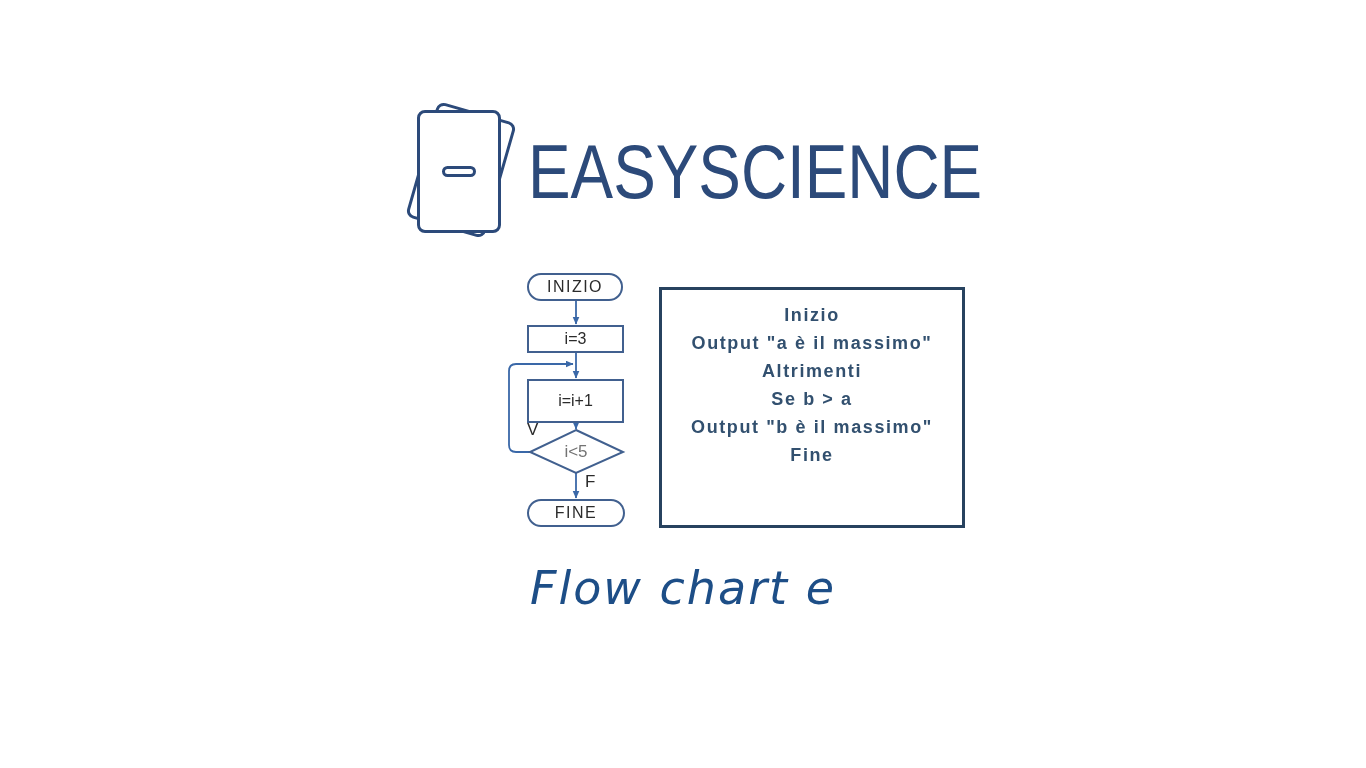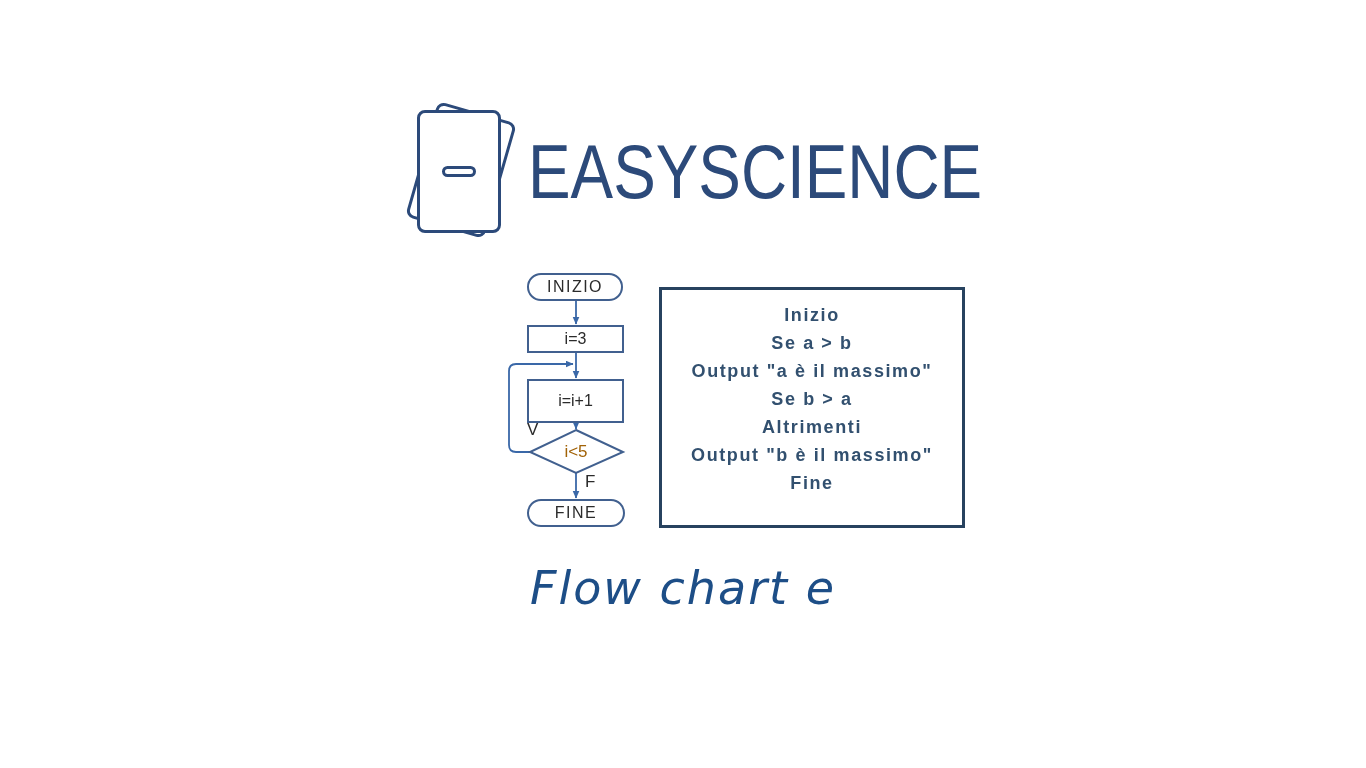--- a/index.html
+++ b/index.html
@@ -55,21 +55,21 @@
     color: #2b2b2b; font-size: 16px;
   }
   .fc-terminator { border-radius: 14px; letter-spacing: 1.5px; }
   .fc-start { left: 22px; top: 3px;   width: 96px; height: 28px; }
   .fc-proc1 { left: 22px; top: 55px;  width: 97px; height: 28px; }
   .fc-proc2 { left: 22px; top: 109px; width: 97px; height: 44px; }
   .fc-end   { left: 22px; top: 229px; width: 98px; height: 28px; }
   .fc-decision-label {
     position: absolute; left: 41px; top: 168px; width: 60px; height: 28px;
     display: flex; align-items: center; justify-content: center;
-    color: #a16207; font-size: 17px; background: transparent;
+    color: #737373; font-size: 17px; background: transparent;
   }
   .fc-branch {
     position: absolute; color: #2b2b2b; font-size: 17px;
   }
   .fc-branch-v { left: 22px; top: 150px; }
   .fc-branch-f { left: 80px; top: 202px; }
 
   
   .pseudocode {
     left: 659px; top: 287px; width: 306px; height: 241px;
@@ -135,23 +135,22 @@
   <div class="fc-node fc-proc2">i=i+1</div>
   <div class="fc-decision-label">i&lt;5</div>
   <div class="fc-node fc-terminator fc-end">FINE</div>
 
   <div class="fc-branch fc-branch-v">V</div>
   <div class="fc-branch fc-branch-f">F</div>
 </div>
 
 <div class="abs pseudocode">
   <div class="pseudo-line">Inizio</div>
-  <div class="pseudo-line">Se a &gt; b</div>
   <div class="pseudo-line">Output "a è il massimo"</div>
+  <div class="pseudo-line">Altrimenti</div>
   <div class="pseudo-line">Se b &gt; a</div>
-  <div class="pseudo-line">Altrimenti</div>
   <div class="pseudo-line">Output "b è il massimo"</div>
   <div class="pseudo-line">Fine</div>
 </div>
 
 <div class="abs caption">
   <div class="caption-line">Flow chart e</div>
 </div>
 
 </body></html>

